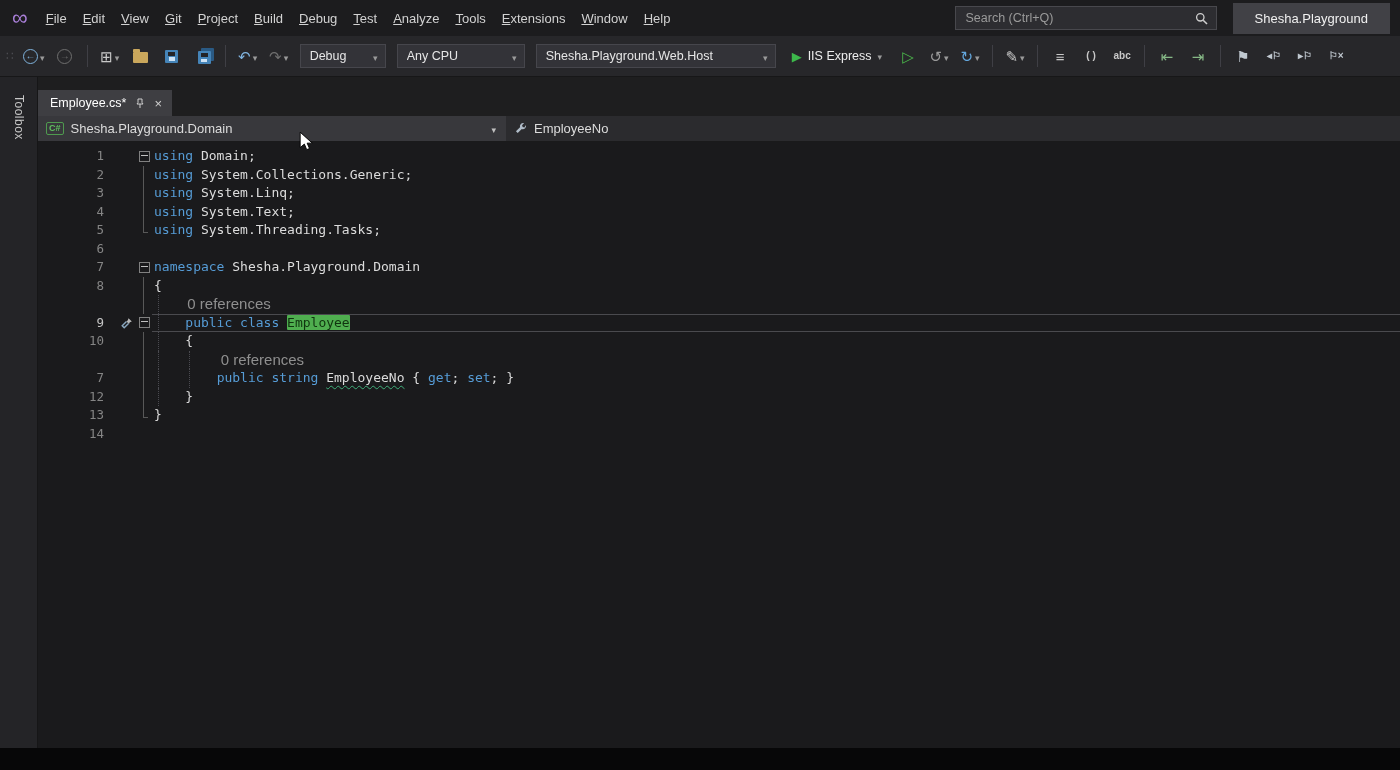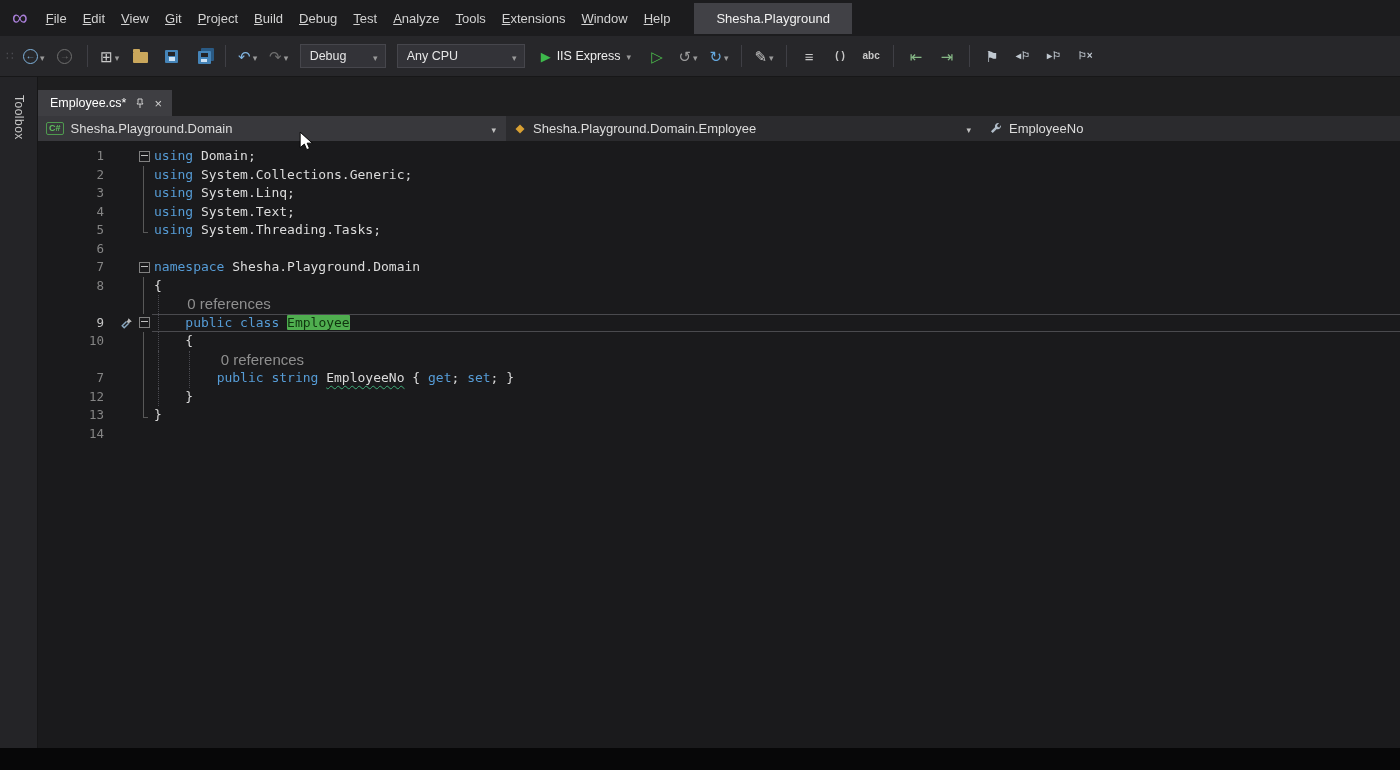--- a/index.html
+++ b/index.html
@@ -102,20 +102,27 @@
         <div class="menu-item"><u>P</u>roject</div>
         <div class="menu-item"><u>B</u>uild</div>
         <div class="menu-item"><u>D</u>ebug</div>
         <div class="menu-item"><u>T</u>est</div>
         <div class="menu-item"><u>A</u>nalyze</div>
         <div class="menu-item"><u>T</u>ools</div>
         <div class="menu-item"><u>E</u>xtensions</div>
         <div class="menu-item"><u>W</u>indow</div>
         <div class="menu-item"><u>H</u>elp</div>
       </nav>
+    <div class="search-box">
+      <input type="text" placeholder="Search (Ctrl+Q)" style="">
+      <svg width="13" height="13" viewBox="0 0 13 13">
+          <circle cx="5.3" cy="5.3" r="3.7" fill="none" stroke="#cfcfcf" stroke-width="1.3"></circle>
+          <path d="M8.2 8.2 L12 12" stroke="#cfcfcf" stroke-width="1.6"></path>
+        </svg>
+    </div>
     <div class="solution-badge">Shesha.Playground</div>
   </header>
 
   <div class="toolbar">
     <div id="toolbar-items">
         <span class="tb-grip">∷</span>
         <div class="tb-icon">
           <span class="tb-glyph icz-circle" style="color: rgb(127, 178, 220);">←</span>
           <span class="tb-caret"></span>
         </div>
@@ -144,20 +151,24 @@
         <div class="tb-icon">
           <span class="tb-glyph" style="color: rgb(111, 111, 111);">↷</span>
           <span class="tb-caret"></span>
         </div>
         <div class="combo" style="width: 86px;">
           <span class="combo-value">Debug</span>
           <span class="tb-caret"></span>
         </div>
         <div class="combo" style="width: 128px;">
           <span class="combo-value">Any CPU</span>
+          <span class="tb-caret"></span>
+        </div>
+        <div class="combo" style="width: 240px;">
+          <span class="combo-value">Shesha.Playground.Web.Host</span>
           <span class="tb-caret"></span>
         </div>
         <div class="run-button">
           <span class="play-solid">▶</span>
           <span class="run-label">IIS Express</span>
           <span class="tb-caret"></span>
         </div>
         <div class="tb-icon">
           <span class="tb-glyph" style="color: rgb(75, 184, 75);">▷</span>
         </div>
@@ -223,27 +234,20 @@
               <path d="M5 6v4" stroke="#cfcfcf"></path>
             </svg>
           <span class="tab-close"></span>
         </div>
       </div>
 
       <div class="navbar">
         <div class="nav-section nav-1">
           <span class="csharp-icon">C#</span>
           <span class="nav-label">Shesha.Playground.Domain</span>
-          <span class="nav-caret"></span>
-        </div>
-        <div class="nav-section nav-2">
-          <svg width="12" height="12" viewBox="0 0 12 12">
-              <rect x="2.8" y="2.8" width="6.4" height="6.4" transform="rotate(45 6 6)" fill="#d8a033"></rect>
-            </svg>
-          <span class="nav-label">Shesha.Playground.Domain.Employee</span>
           <span class="nav-caret"></span>
         </div>
         <div class="nav-section nav-3">
           <svg width="13" height="13" viewBox="0 0 14 14">
               <path d="M12.8 3.1a3.5 3.5 0 0 1-4.4 4.4L4 11.9 2.1 10l4.4-4.4a3.5 3.5 0 0 1 4.4-4.4L8.7 3.4l.6 1.9 1.9.6z" fill="#b0bcc8"></path>
             </svg>
           <span class="nav-label">EmployeeNo</span>
         </div>
       </div>
 

